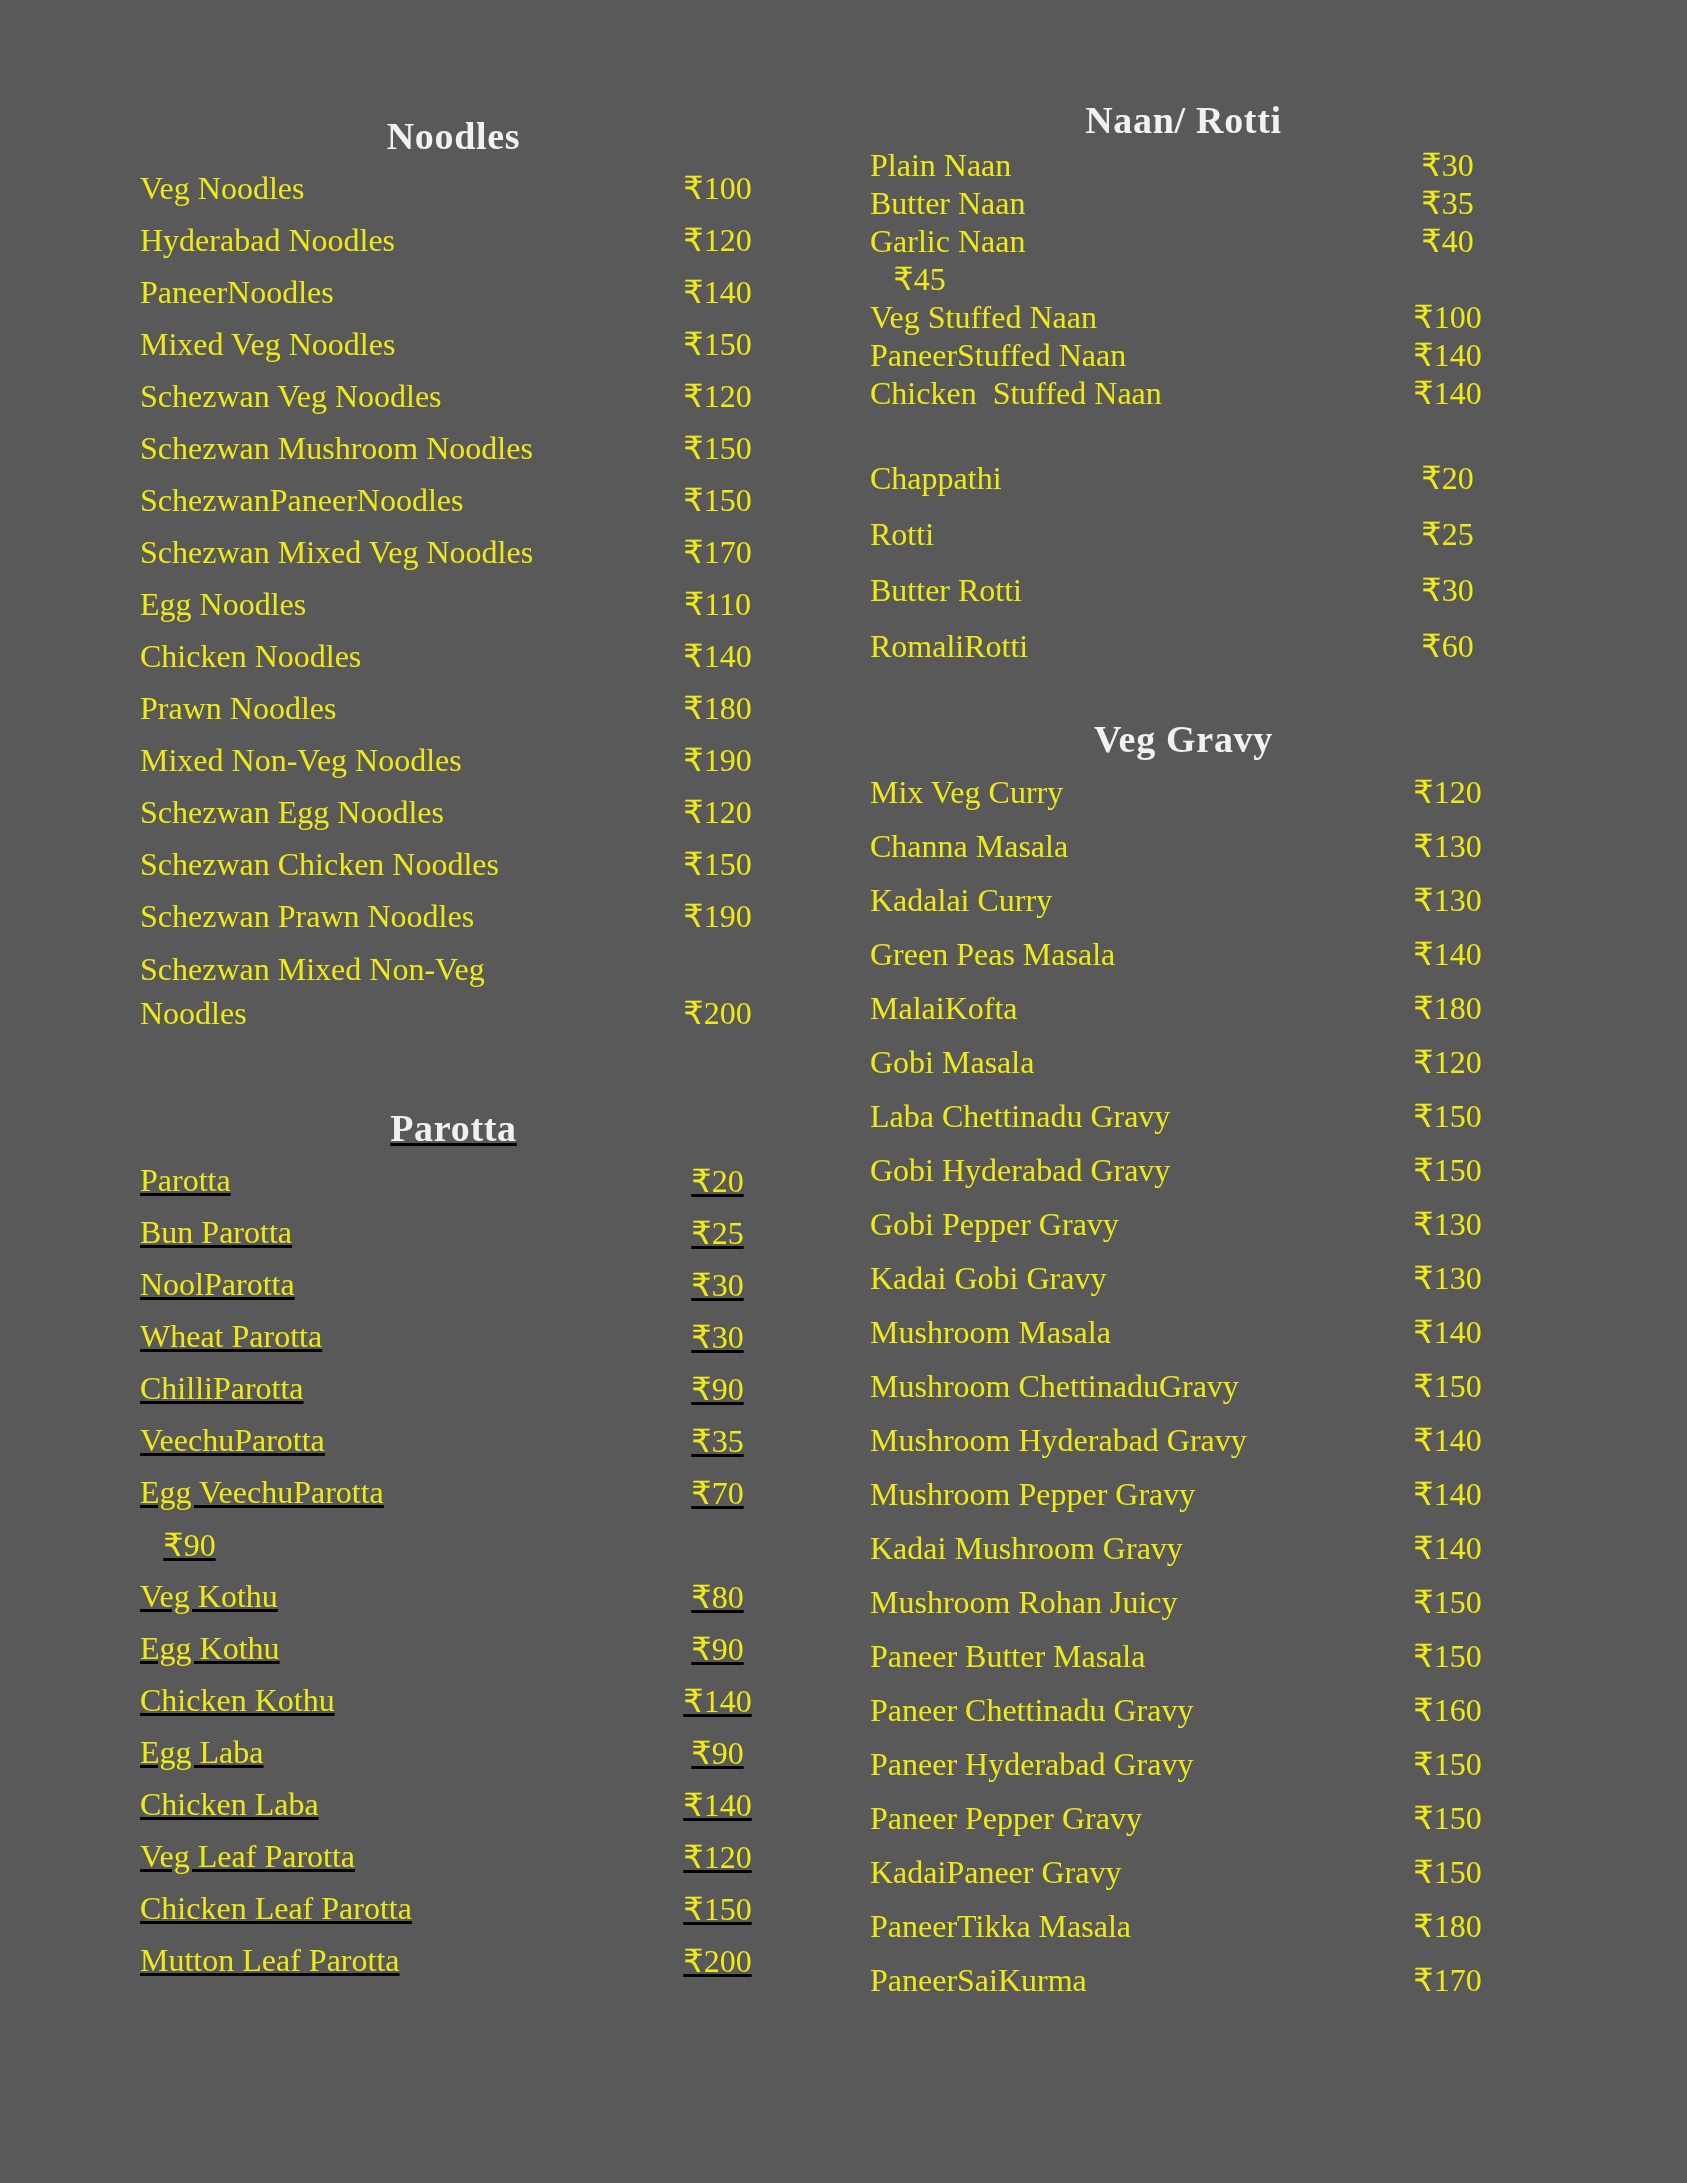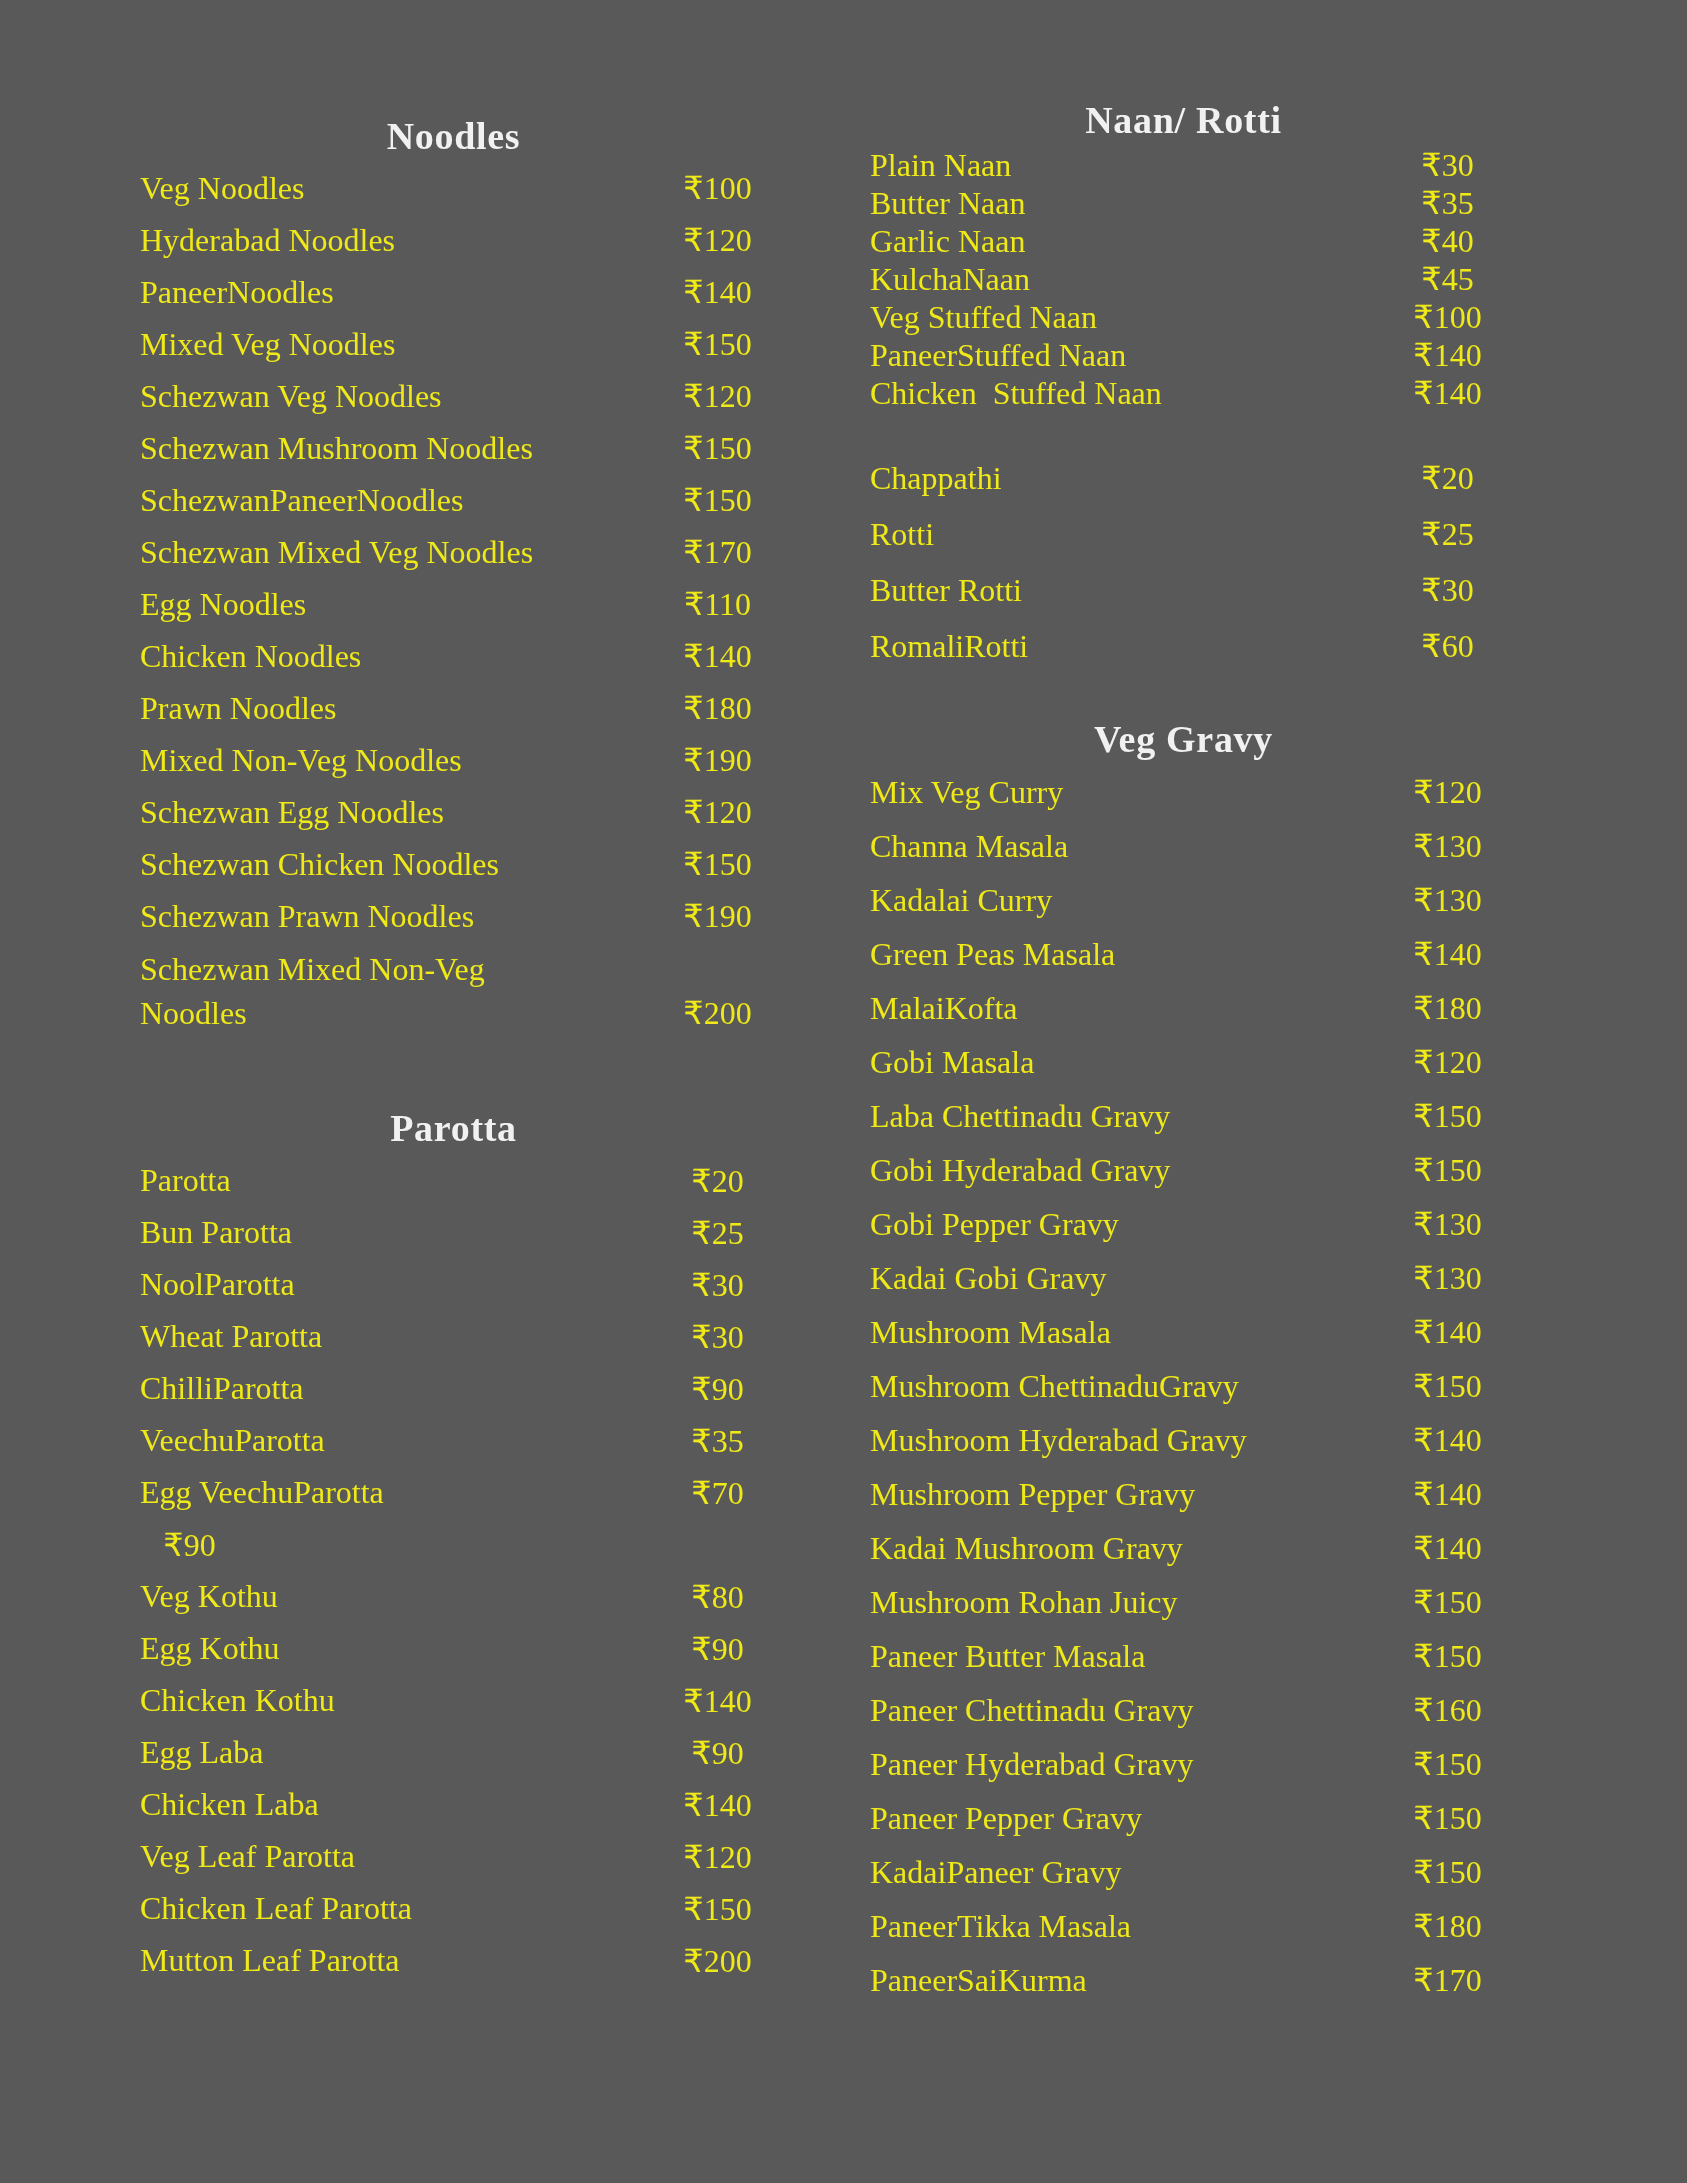--- a/index.html
+++ b/index.html
@@ -45,21 +45,21 @@
 
   
   #col-left  .section:nth-of-type(1) .row { height: 52px; justify-content: center; }
   #col-left  .section:nth-of-type(2) .row { height: 52px; }
   #col-right .section:nth-of-type(1) .group:nth-of-type(2) .row { height: 56px; }
   #col-right .section:nth-of-type(1) .group:nth-of-type(3) .row { height: 44px; }
   #col-right .section:nth-of-type(2) .row { height: 54px; }
 
   #col-left  .group + .group { }
   #col-right .group + .group { margin-top: 38px; }
-  #col-left  .section + .section { margin-top: 64px; }
+  #col-left  .section + .section { margin-top: 64px; text-decoration: underline; }
   #col-right .section + .section { margin-top: 38px; }
 
   
   .row.tall { height: 93px !important; align-items: flex-end; padding-bottom: 2.6px; }
   .row.tall .name, .row.tall .price { line-height: 44px; }
 </style>
 </head>
 <body>
 
 <div class="page">
@@ -215,21 +215,20 @@
           </div>
           <div class="row">
             <span class="name">Butter Naan</span>
             <span class="price">₹35</span>
           </div>
           <div class="row">
             <span class="name">Garlic Naan</span>
             <span class="price">₹40</span>
           </div>
           <div class="row">
-            <span class="name">KulchaNaan</span>
             <span class="price">₹45</span>
           </div>
           <div class="row">
             <span class="name">Veg Stuffed Naan</span>
             <span class="price">₹100</span>
           </div>
           <div class="row">
             <span class="name">PaneerStuffed Naan</span>
             <span class="price">₹140</span>
           </div>

